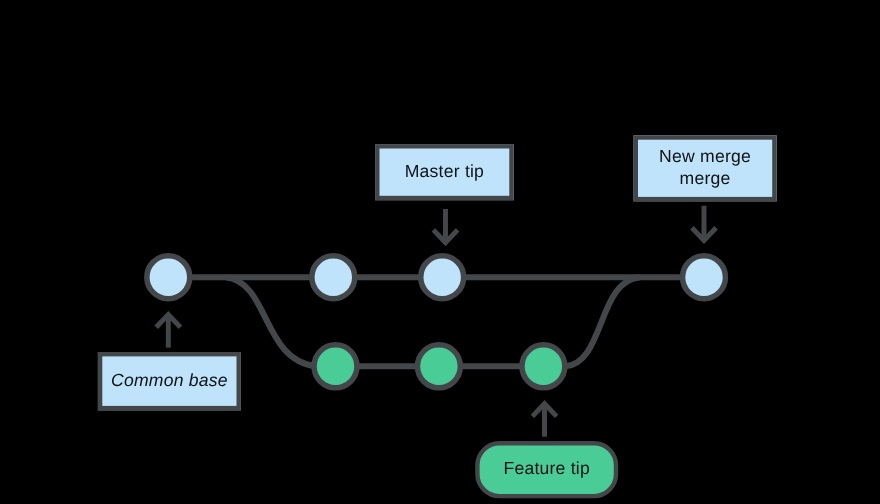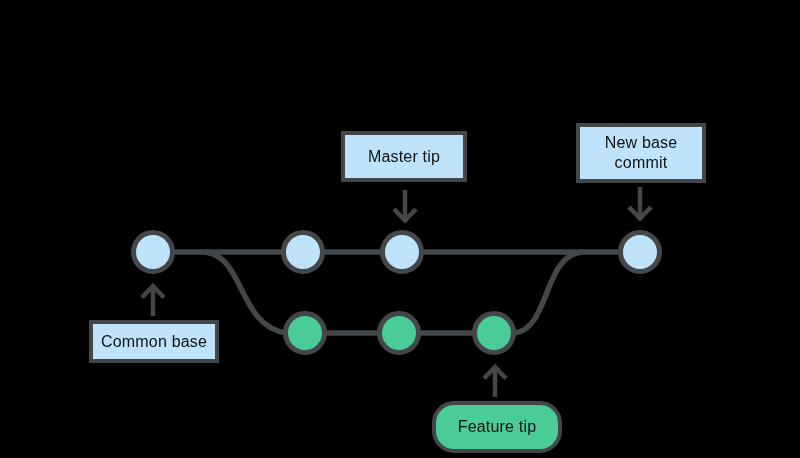--- a/index.html
+++ b/index.html
@@ -49,21 +49,21 @@
     font-weight: 500;
     line-height: 1.25;
     color: var(--text, #101214);
     letter-spacing: 0.2px;
   }
   .callout.blue { background: var(--master-fill, #bee3fa); }
   .callout.green { background: var(--feature-fill, #4acc96); }
 
   .callout.master-tip   { left: 341px; top: 107px; width: 126px; height: 51px; }
   .callout.new-merge    { left: 576px; top:  99px; width: 130px; height: 60px; padding: 2px 6px; }
-  .callout.common-base  { left:  89px; top: 296px; width: 130px; height: 43px; }
+  .callout.common-base  { left:  89px; top: 296px; width: 130px; height: 53px; font-style: italic; }
   .callout.feature-tip  { left: 432px; top: 377px; width: 130px; height: 52px; border-radius: 22px; }
 </style>
 </head>
 <body style="background: rgb(0, 0, 0);">
 
 <div class="stage">
 
   <svg class="graph" width="800" height="458" viewBox="0 0 800 458">
 
     <path class="line" d="M 153 228 H 640"></path>
@@ -96,21 +96,21 @@
       <path class="arrow-part" d="M 495 373 V 344"></path>
       <path class="arrow-part" d="M 484 354.5 L 495 343 L 506 354.5"></path>
     </g>
   </svg>
 
   <div class="callout blue master-tip">
     <span>Master tip</span>
   </div>
 
   <div class="callout blue new-merge">
-    <span>New base commit</span>
+    <span>New merge merge</span>
   </div>
 
   <div class="callout blue common-base">
     <span>Common base</span>
   </div>
 
   <div class="callout green feature-tip">
     <span>Feature tip</span>
   </div>
 

